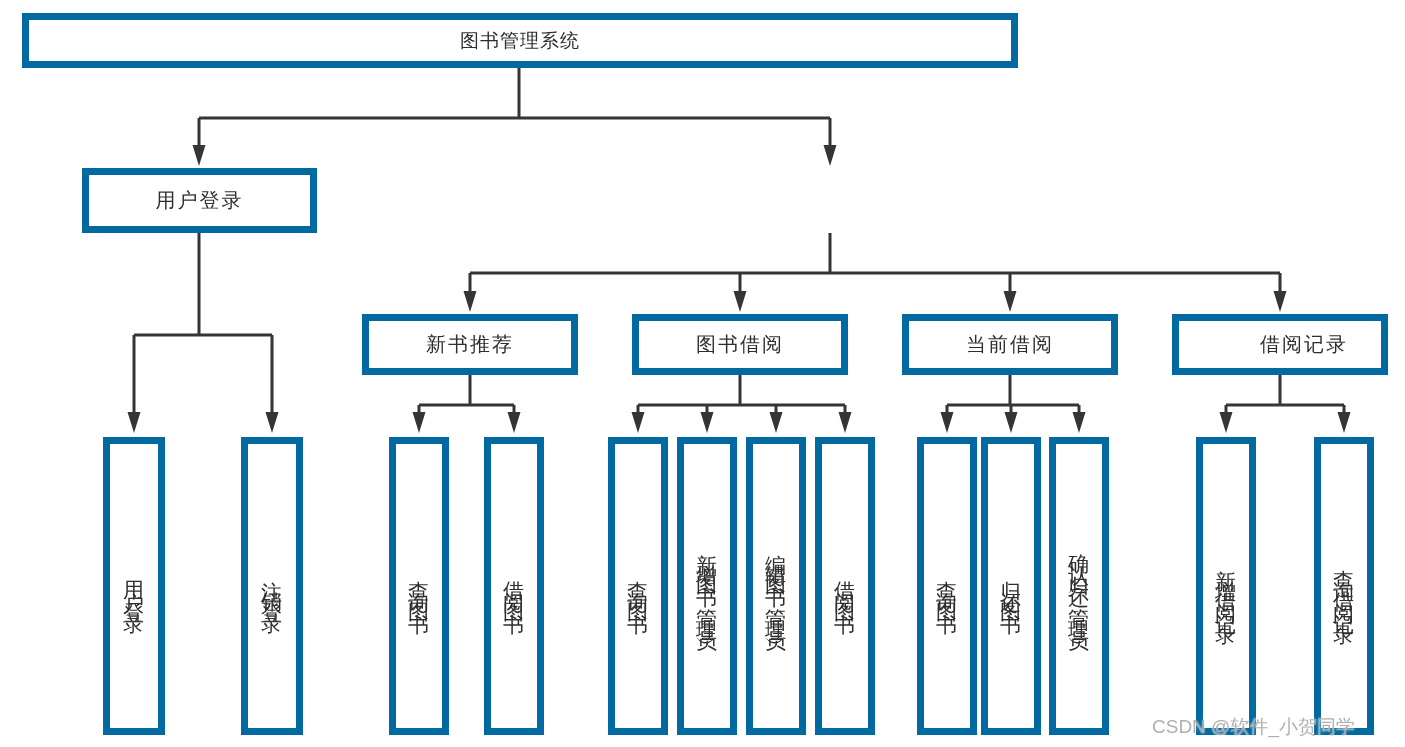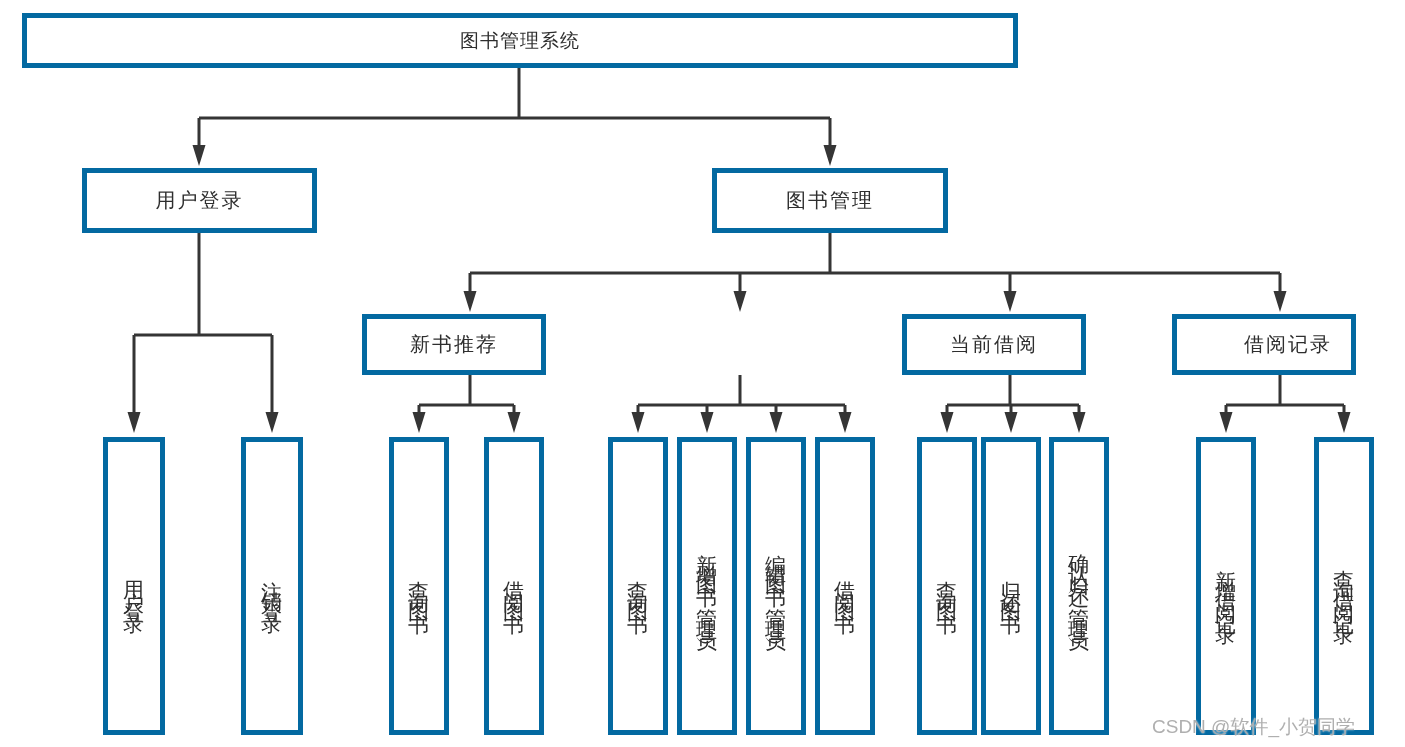--- a/index.html
+++ b/index.html
@@ -19,21 +19,21 @@
     position: absolute;
     left: 0; top: 0;
     width: 1405px;
     height: 747px;
     z-index: 1;
   }
   .box {
     position: absolute;
     box-sizing: border-box;
     background: #ffffff;
-    border: 5px solid #0369a1;
+    border: 7px solid #0369a1;
     color: #2e2e2e;
     display: flex;
     align-items: center;
     justify-content: center;
     z-index: 2;
   }
   .box.hlabel {
     font-size: 20px;
     letter-spacing: 2px;
     text-align: center;
@@ -52,21 +52,21 @@
   .vtext {
     writing-mode: vertical-rl;
     text-orientation: mixed;
     letter-spacing: 11px;
     white-space: nowrap;
   }
   
   .l2a { left: 82px;  top: 168px; width: 235px; height: 65px; }
   .l2b { left: 712px; top: 168px; width: 236px; height: 65px; }
   
-  .l3 { top: 314px; height: 61px; width: 184px; }
+  .l3 { top: 314px; height: 61px; width: 216px; }
   .l3-1 { left: 362px; }
   .l3-2 { left: 632px; }
   .l3-3 { left: 902px; }
   .l3-4 { left: 1172px; padding-left: 48px; }
   
   .a1 { left: 103px;  width: 62px; }
   .a2 { left: 241px;  width: 62px; }
   .b1 { left: 389px;  width: 60px; }
   .b2 { left: 484px;  width: 60px; }
   .c1 { left: 608px;  width: 60px; }
@@ -123,23 +123,23 @@
       M940.5 412 L953.5 412 L947 433 Z
       M1004.5 412 L1017.5 412 L1011 433 Z
       M1072.5 412 L1085.5 412 L1079 433 Z
       M1219.5 412 L1232.5 412 L1226 433 Z
       M1337.5 412 L1350.5 412 L1344 433 Z"></path>
   </svg>
 
   <div class="box root hlabel">图书管理系统</div>
 
   <div class="box hlabel l2a">用户登录</div>
-  <div class="box hlabel l2b">图书管理</div>
 
   <div class="box hlabel l3 l3-1">新书推荐</div>
+  <div class="box hlabel l3 l3-2">图书借阅</div>
   <div class="box hlabel l3 l3-3">当前借阅</div>
   <div class="box hlabel l3 l3-4">借阅记录</div>
 
   <div class="box vlabel a1">
     <span class="vtext">用户登录</span>
   </div>
   <div class="box vlabel a2">
     <span class="vtext">注销登录</span>
   </div>
 

